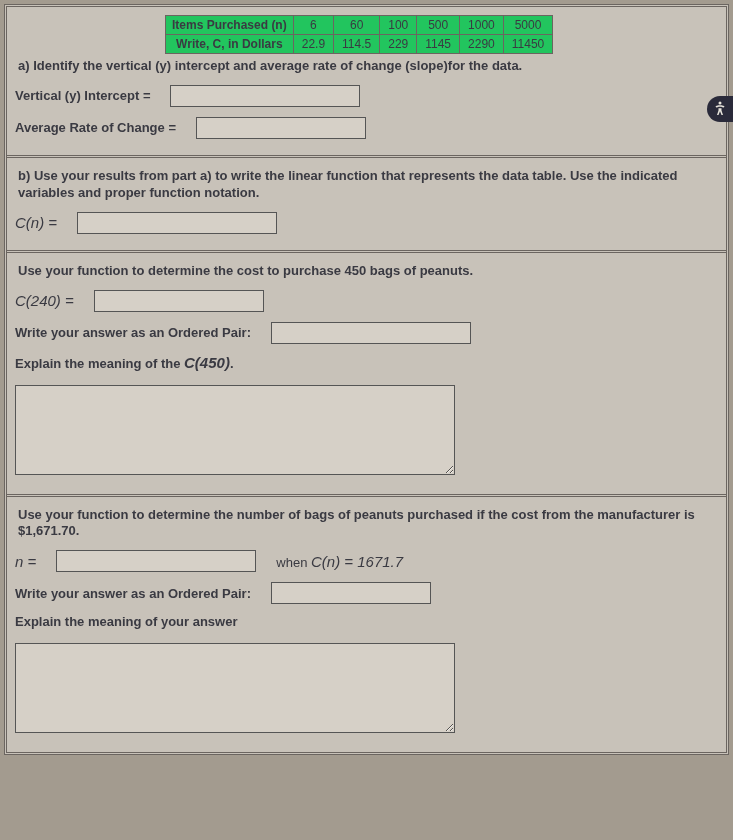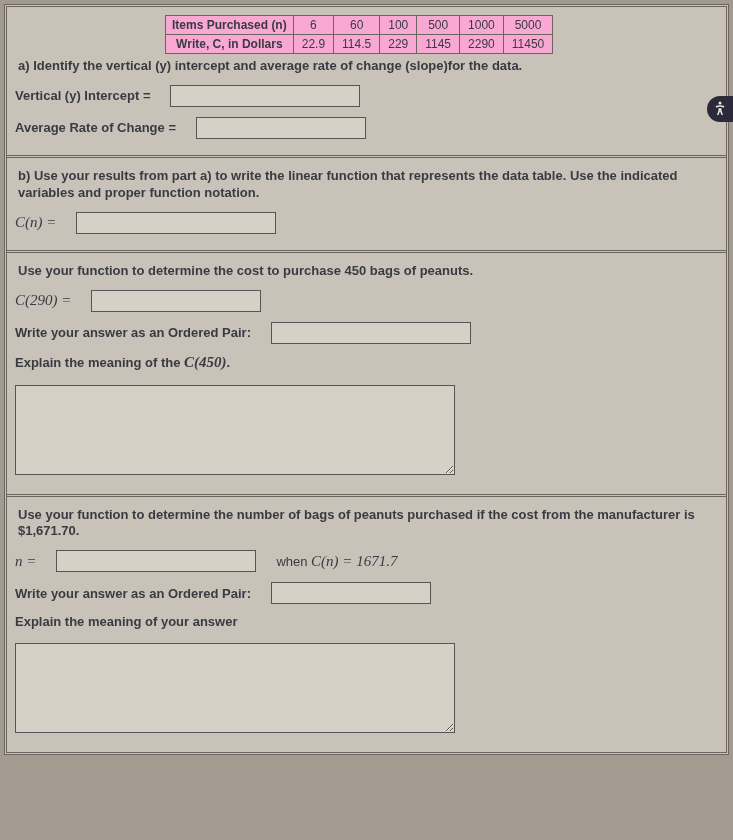--- a/index.html
+++ b/index.html
@@ -24,21 +24,21 @@
   .section:last-child { border-bottom: none; }
   .data-table {
     border-collapse: collapse;
     margin: 2px auto 4px 150px;
     font-size: 12px;
   }
   .data-table td {
     border: 1px solid #6b6560;
     padding: 2px 8px;
     text-align: center;
-    background: #f9a8d4;
+    background: #22c55e;
   }
   .data-table .hdr {
     font-weight: bold;
     text-align: center;
     padding: 2px 6px;
   }
   .prompt {
     font-weight: bold;
     margin: 4px 0 8px 3px;
     line-height: 1.3;
@@ -59,21 +59,21 @@
   textarea.explain {
     width: 440px;
     height: 90px;
     border: 1px solid #555;
     background: #d6d0c7;
     resize: both;
     margin: 4px 0 10px 0;
     padding: 4px;
     font-family: inherit;
   }
-  .math { font-style: italic; font-family: Liberation Serif, serif; font-size: 15px; }
+  .math { font-style: italic; font-family: Liberation Sans, sans-serif; font-size: 15px; }
   .accessibility-badge {
     position: absolute;
     right: 0px;
     top: 92px;
     width: 26px;
     height: 26px;
     background: #2a2a3a;
     border-radius: 50% 0 0 50%;
     display: flex;
     align-items: center;
@@ -126,21 +126,21 @@
     <div class="prompt">b) Use your results from part a) to write the linear function that represents the data table. Use the indicated variables and proper function notation.</div>
     <div class="row">
       <span class="math">C(n) =</span>
       <input class="short w3" style="">
     </div>
   </div>
 
   <div class="section">
     <div class="prompt">Use your function to determine the cost to purchase 450 bags of peanuts.</div>
     <div class="row">
-      <span class="math">C(290) =</span>
+      <span class="math">C(240) =</span>
       <input class="short w2" style="">
     </div>
     <div class="row">
       <span class="label">Write your answer as an Ordered Pair:</span>
       <input class="short w3" style="">
     </div>
     <div class="row">
       <span class="label">
         <span>Explain the meaning of the </span><span class="math">C(450)</span><span>.</span>
       </span>

